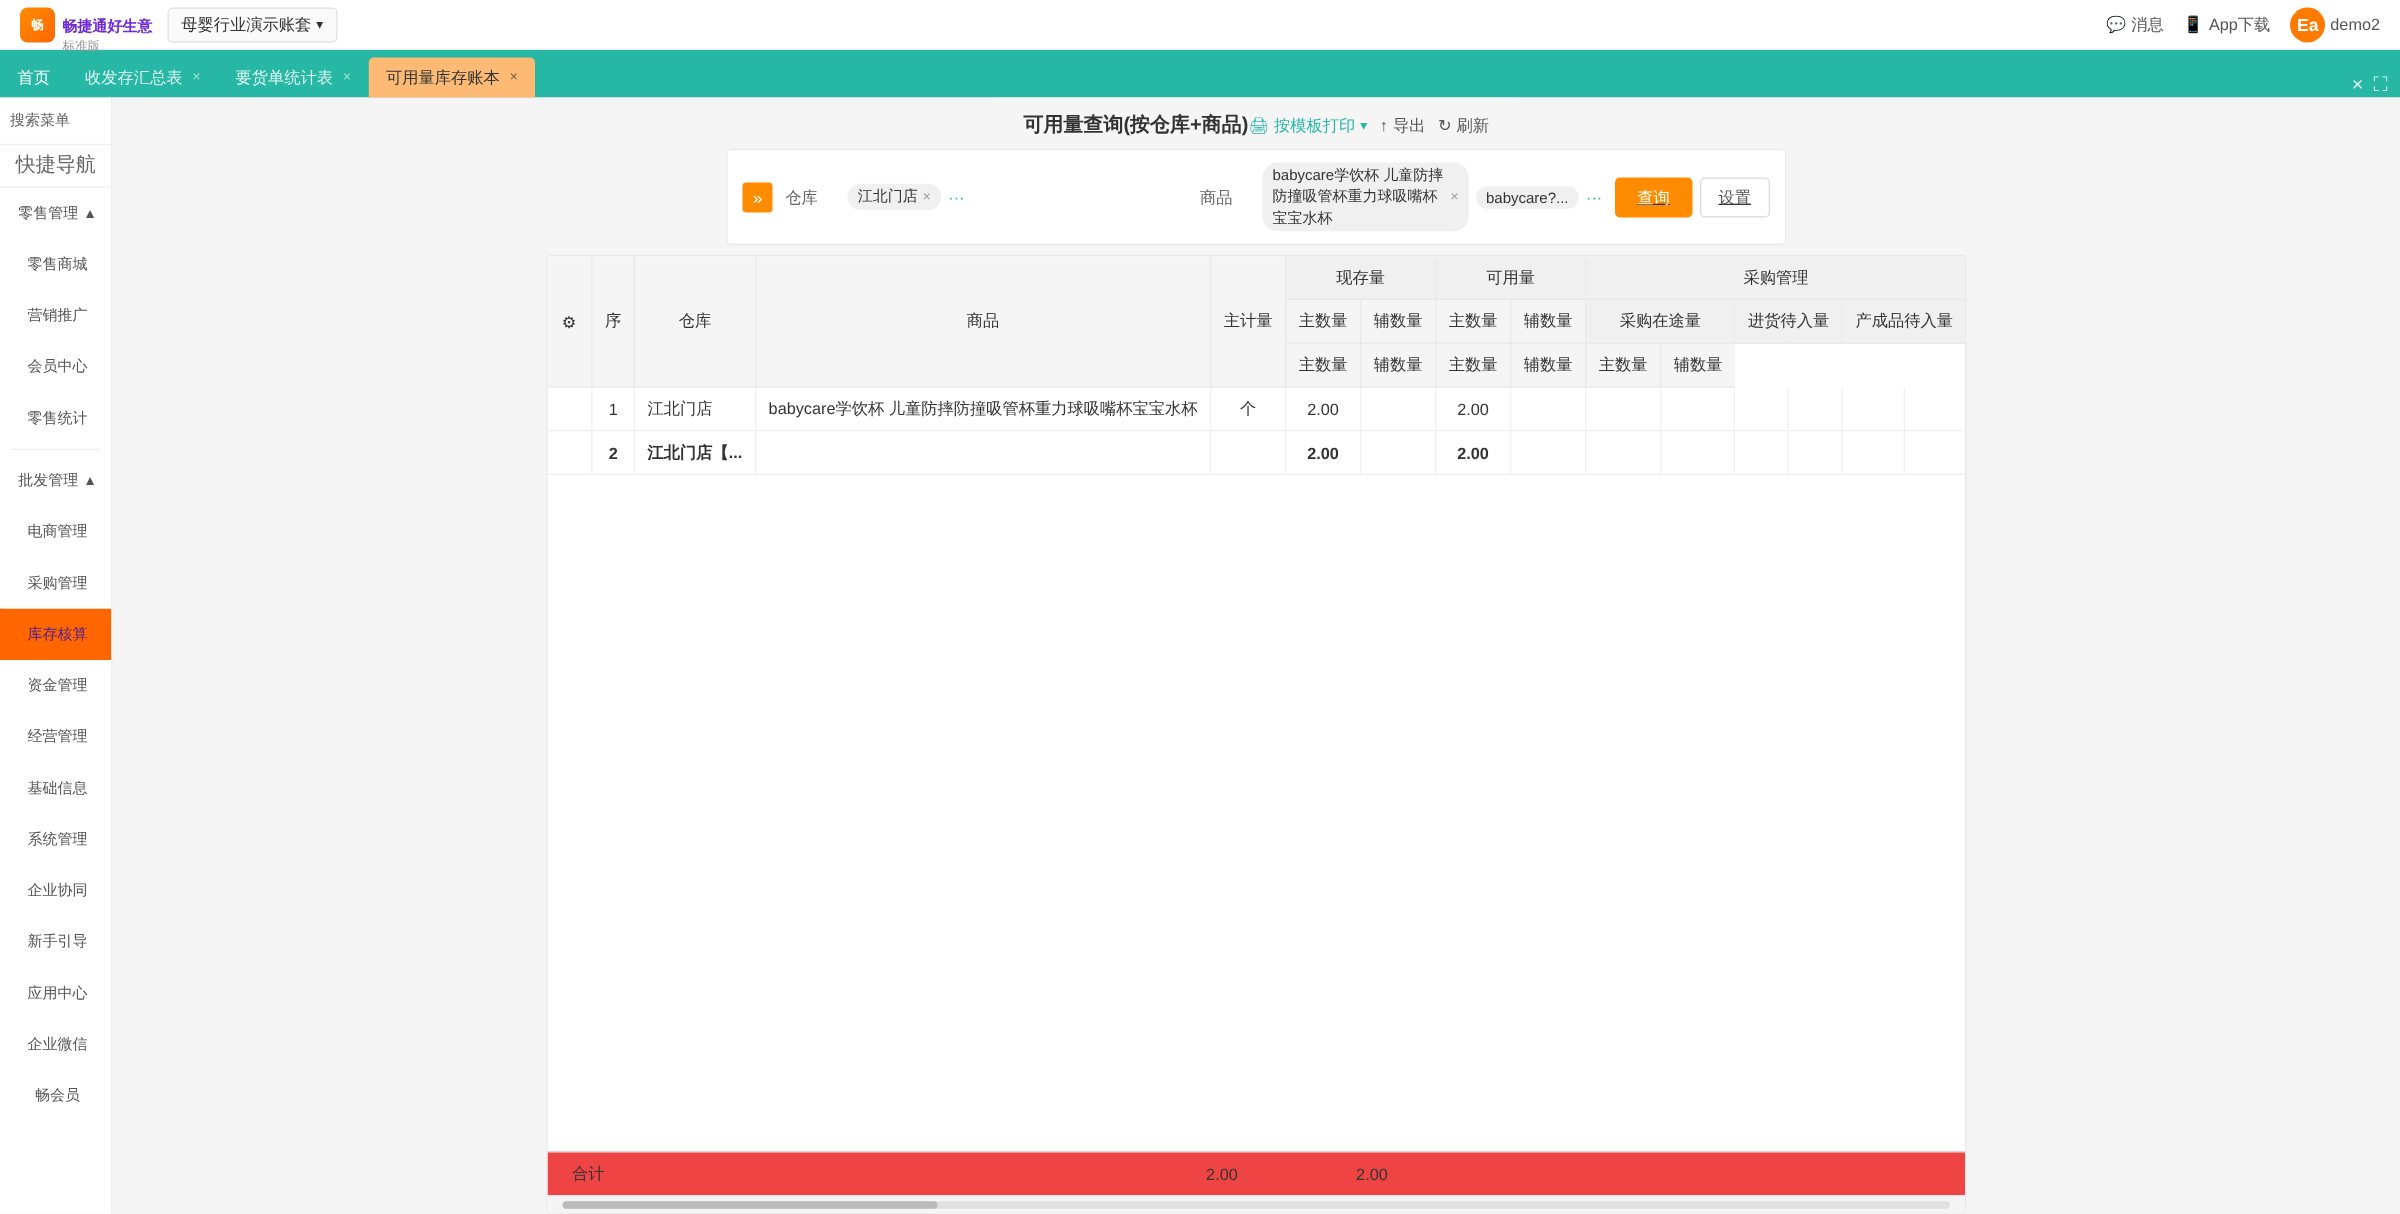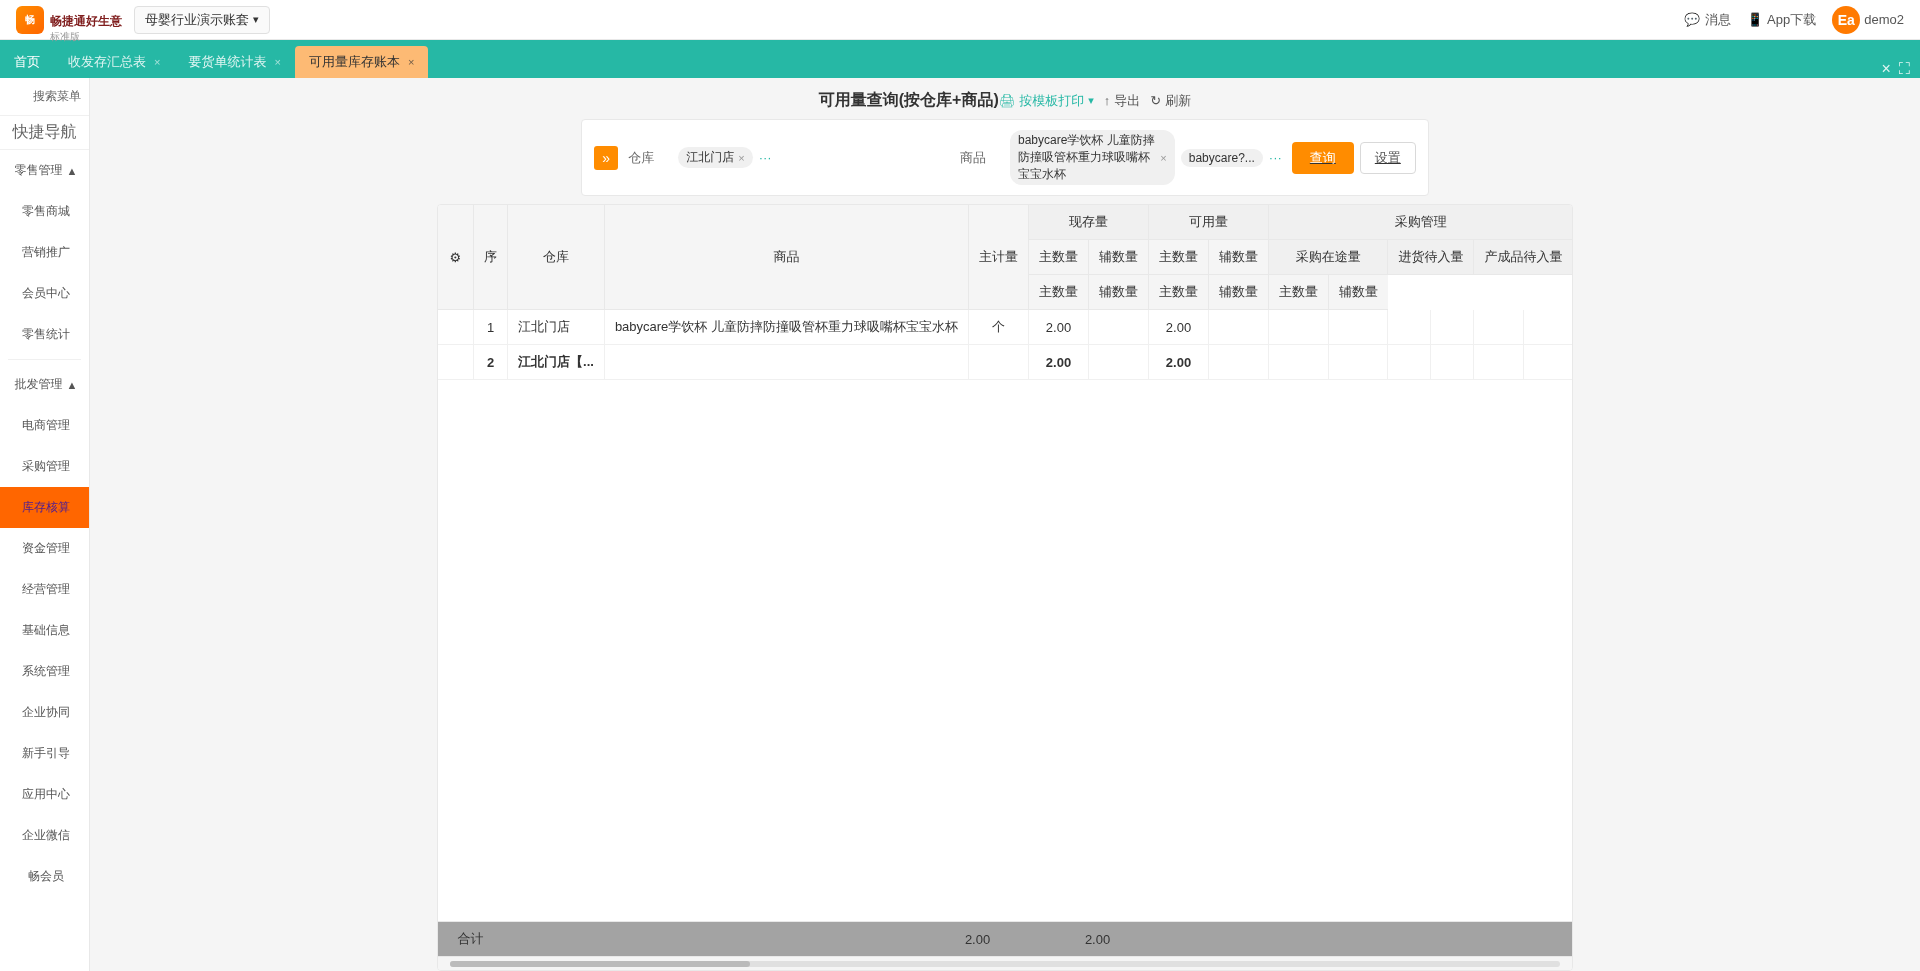--- a/index.html
+++ b/index.html
@@ -56,21 +56,21 @@
     
     .layout { display: flex; height: calc(971px - 40px - 38px); }
     .sidebar {
       width: 90px;
       background: #fff;
       border-right: 1px solid #e8e8e8;
       display: flex;
       flex-direction: column;
       overflow-y: auto;
     }
-    .sidebar-search { padding: 10px 8px; border-bottom: 1px solid #f0f0f0; font-size: 12px; color: #666; cursor: pointer; text-align: right; }
+    .sidebar-search { padding: 10px 8px; border-bottom: 1px solid #f0f0f0; font-size: 12px; color: #666; cursor: pointer; text-align: left; }
     .sidebar-nav { padding: 6px 0; border-bottom: 1px solid #f0f0f0; font-size: 16px; color: #666; cursor: pointer; text-align: center; }
     .sidebar-item {
       padding: 12px 4px;
       text-align: center;
       cursor: pointer;
       font-size: 12px;
       color: #555;
       border-left: 3px solid transparent;
     }
     .sidebar-item.active { background: #ff6600; color: #4c1d95; border-left-color: #ff6600; }
@@ -152,21 +152,21 @@
       text-align: center;
       border-right: 1px solid #f0f0f0;
       color: #333;
     }
     tbody td:last-child { border-right: none; }
     tbody td.td-left { text-align: left; }
     .row-bold td { font-weight: 600; }
 
     
     .table-footer {
-      background: #a3a3a3;
+      background: #ef4444;
       border-top: 1px solid #e8e8e8;
       padding: 8px 10px;
       display: flex;
       align-items: center;
       font-size: 13px;
       font-weight: 500;
     }
     .footer-label { min-width: 160px; color: #333; padding-left: 10px; }
 
     
@@ -187,21 +187,21 @@
     .chevron { font-size: 11px; }
   </style>
 </head>
 <body>
 
 <div class="top-bar">
   <div class="top-bar-left">
     <div class="brand">
       <div class="brand-logo">畅</div>
       <div>
-        <div style="font-size:12px;font-weight:bold;color:#7f1d1d;margin-top:17px;">畅捷通好生意</div>
+        <div style="font-size:12px;font-weight:bold;color:#6d28d9;margin-top:17px;">畅捷通好生意</div>
         <div style="font-size:10px;color:#999;font-family:Liberation Serif, serif;">标准版</div>
       </div>
     </div>
     <div class="industry-select">
       <span>母婴行业演示账套</span>
       <span class="chevron">▾</span>
     </div>
   </div>
   <div class="top-bar-right">
     <div class="top-right-item">

